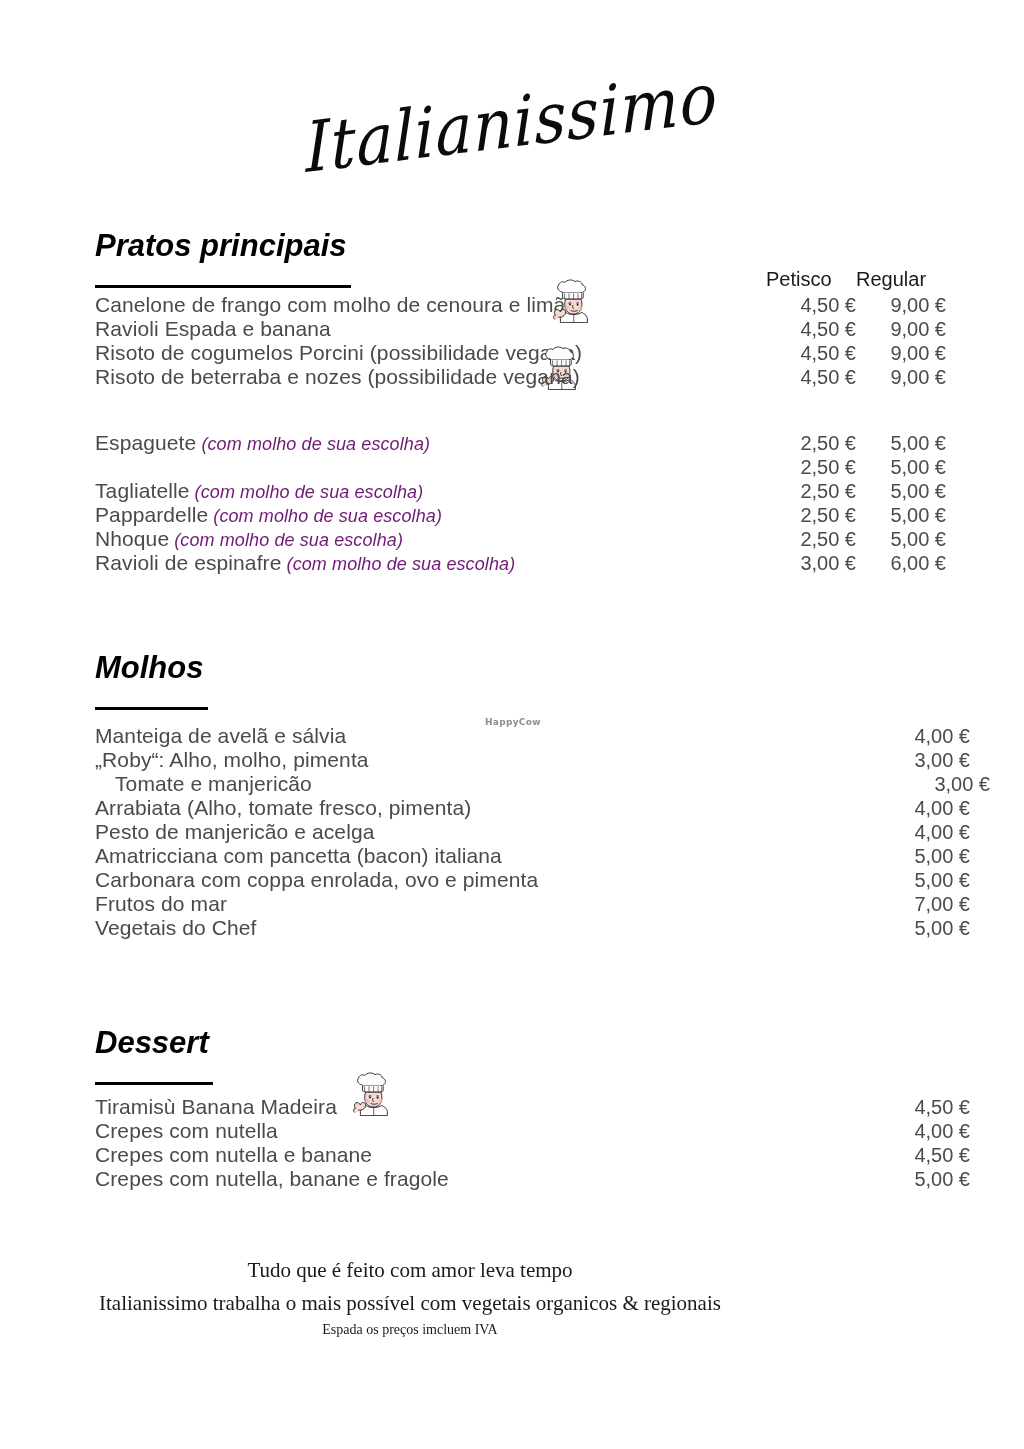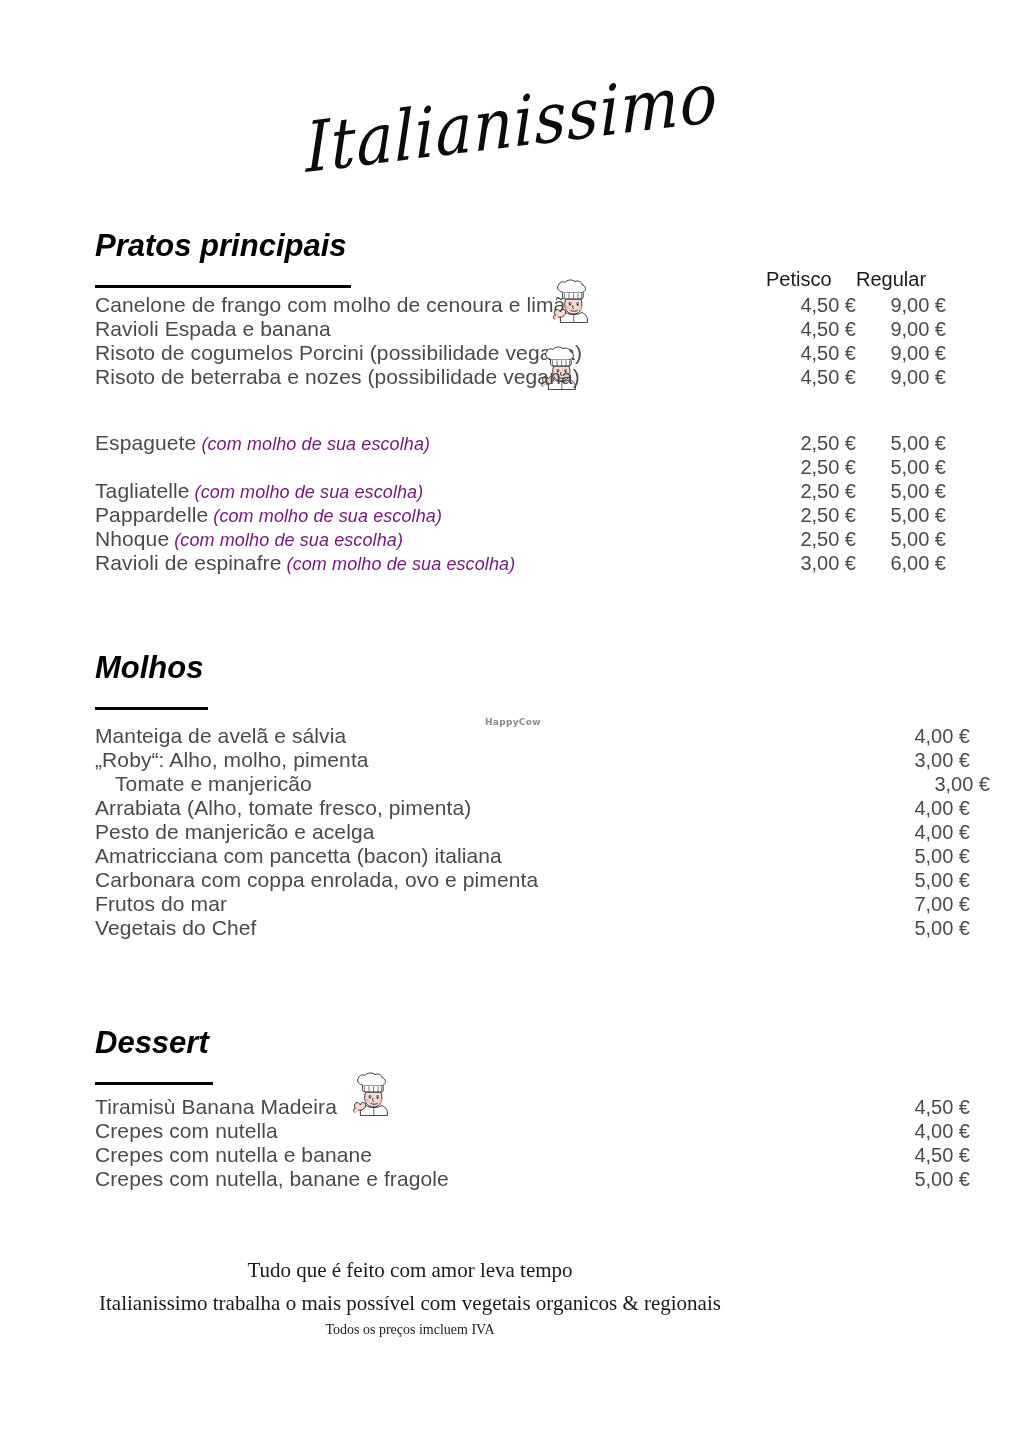--- a/index.html
+++ b/index.html
@@ -331,15 +331,15 @@
       <div class="row" style="top: 1167px;">
         <div class="name">Crepes com nutella, banane e fragole</div>
         <div class="price p-single">5,00 €</div>
       </div>
     </div>
 
   <div class="watermark">HappyCow</div>
 
   <div class="footer" id="footer-line1">Tudo que é feito com amor leva tempo</div>
   <div class="footer" id="footer-line2">Italianissimo trabalha o mais possível com vegetais organicos &amp; regionais</div>
-  <div class="footer" id="footer-line3">Todos os preços imcluem IVA</div>
+  <div class="footer" id="footer-line3">Espada os preços imcluem IVA</div>
 
 </div>
 
 </body></html>

